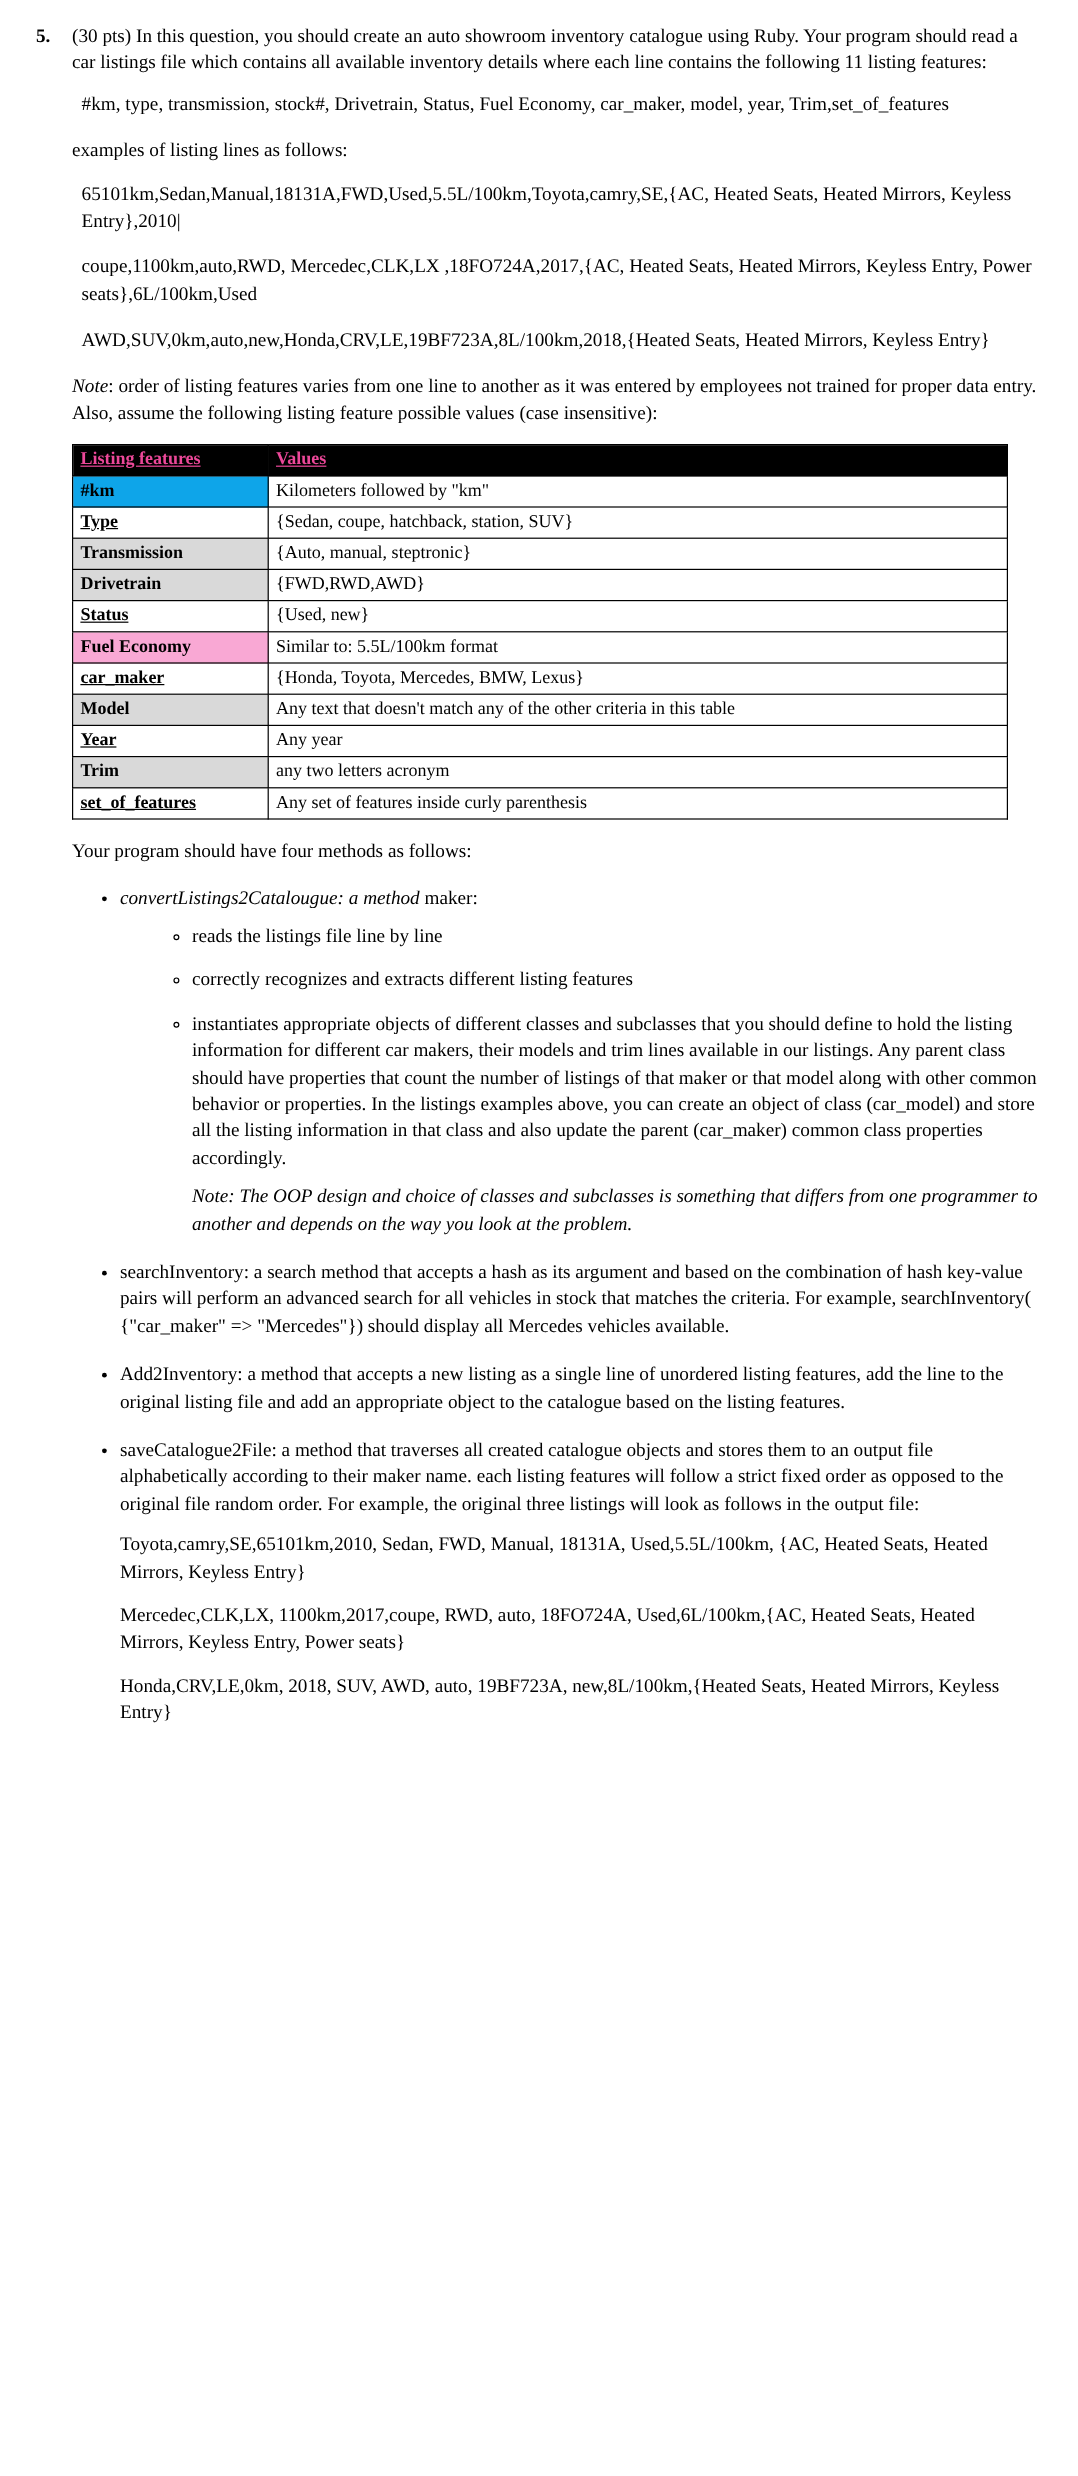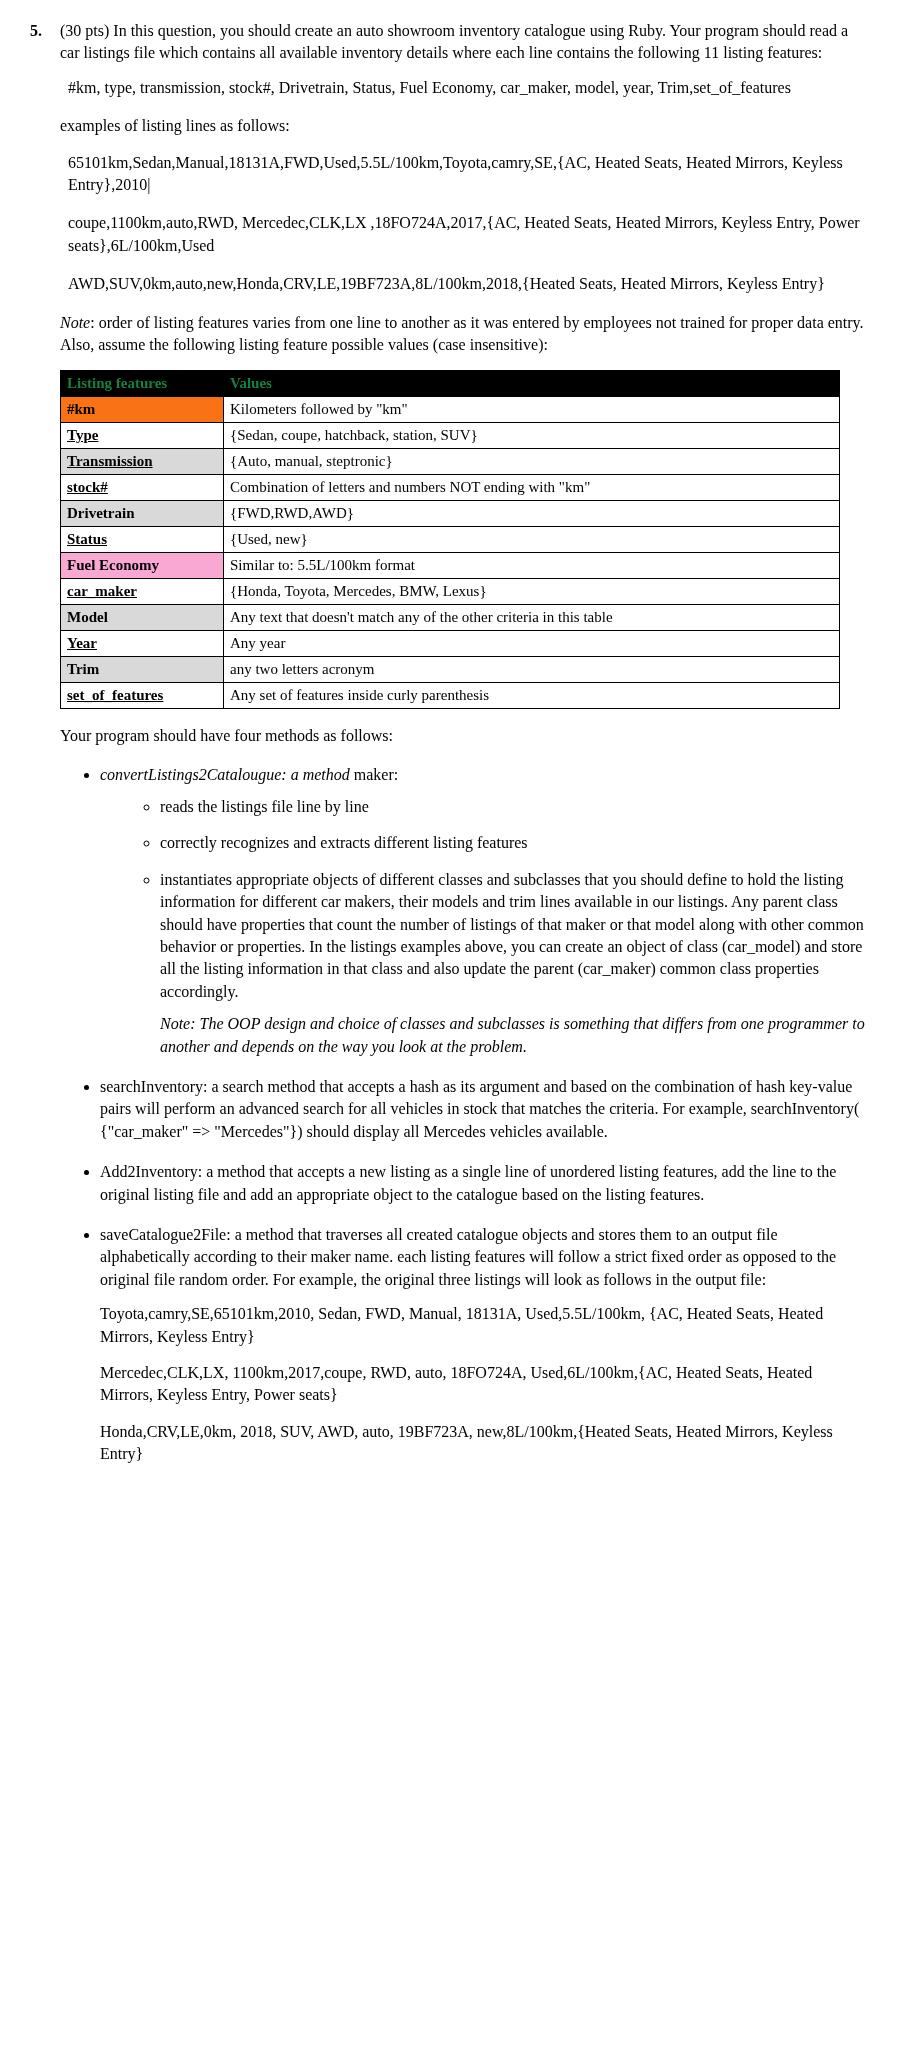--- a/index.html
+++ b/index.html
@@ -46,22 +46,23 @@
     width: 780px;
   }
   table th, table td {
     border: 1px solid #000;
     padding: 2px 6px;
     text-align: left;
     font-size: 15px;
   }
   table thead tr {
     background: #000;
-    color: #15803d;
-    font-weight: bold;
+    color: #ec4899;
+    font-weight: bold;
+    text-decoration: underline;
   }
   table thead th {
     border: 1px solid #000;
   }
   .gray-row td:first-child {
     background: #d9d9d9;
     font-weight: bold;
   }
   .plain-row td:first-child {
     font-weight: bold;
@@ -121,34 +122,30 @@
 
 <table>
   <thead>
     <tr>
       <th class="col1">Listing features</th>
       <th>Values</th>
     </tr>
   </thead>
   <tbody id="table-body">
   <tr class="gray-row">
-        <td class="col1" style="background: #f97316;">#km</td>
+        <td class="col1" style="background: #0ea5e9;">#km</td>
         <td>Kilometers followed by "km"</td>
       </tr>
       <tr class="plain-row">
         <td class="col1">Type</td>
         <td>{Sedan, coupe, hatchback, station, SUV}</td>
       </tr>
       <tr class="gray-row">
-        <td class="col1" style="background: rgb(217, 217, 217); text-decoration: underline;">Transmission</td>
+        <td class="col1" style="background: rgb(217, 217, 217);">Transmission</td>
         <td>{Auto, manual, steptronic}</td>
-      </tr>
-      <tr class="plain-row">
-        <td class="col1">stock#</td>
-        <td>Combination of letters and numbers NOT ending with "km"</td>
       </tr>
       <tr class="gray-row">
         <td class="col1" style="background: rgb(217, 217, 217);">Drivetrain</td>
         <td>{FWD,RWD,AWD}</td>
       </tr>
       <tr class="plain-row">
         <td class="col1">Status</td>
         <td>{Used, new}</td>
       </tr>
       <tr class="gray-row">

